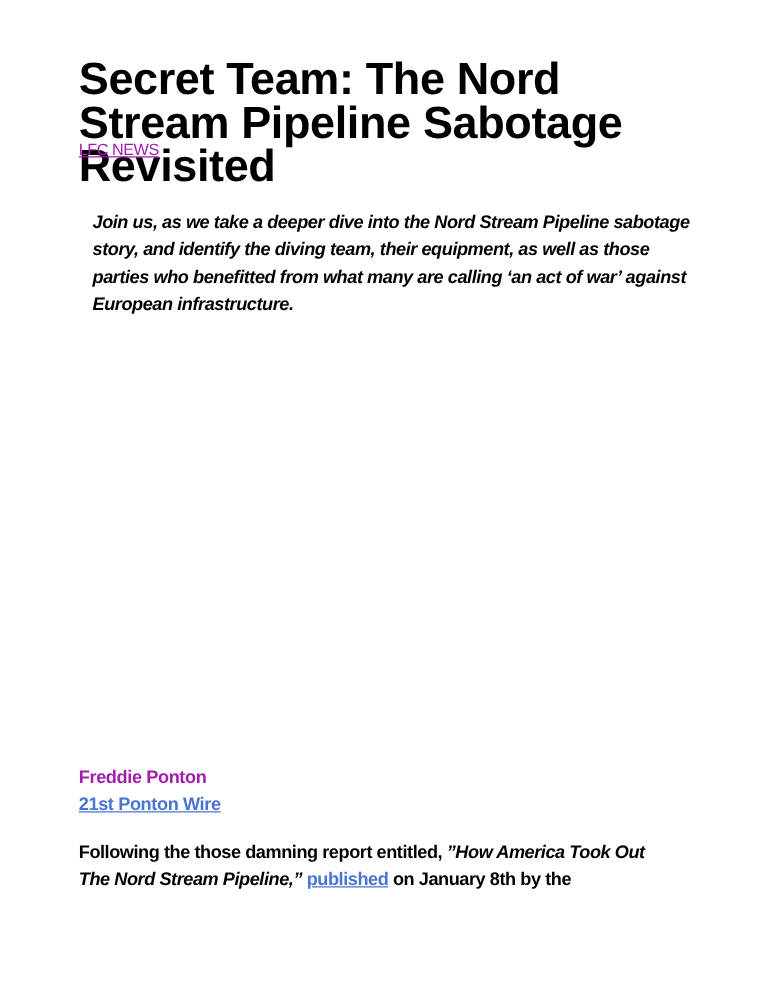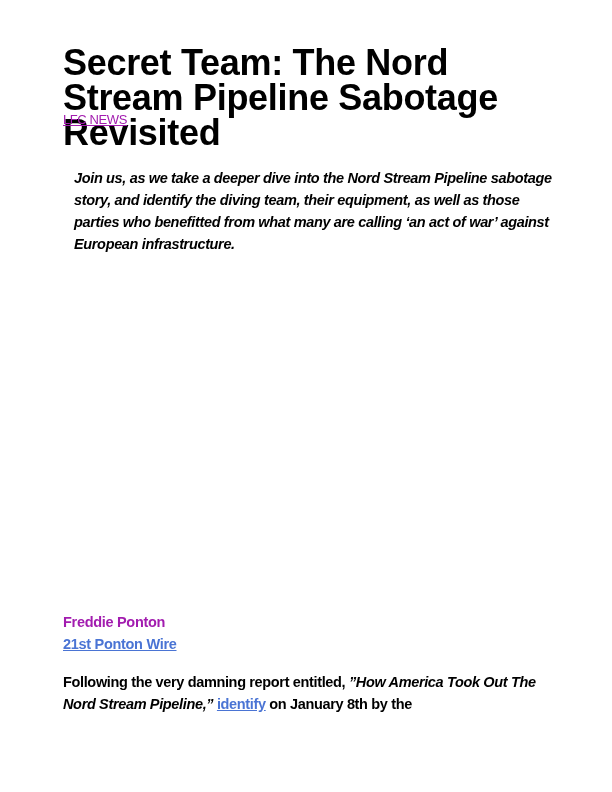--- a/index.html
+++ b/index.html
@@ -108,15 +108,15 @@
 
   <a class="source-link">LFC NEWS</a>
 
   <p class="intro">Join us, as we take a deeper dive into the Nord Stream Pipeline sabotage story, and identify the diving team, their equipment, as well as those parties who benefitted from what many are calling ‘an act of war’ against European infrastructure.</p>
 
   <div class="author-block">
     <span class="author-name">Freddie Ponton</span>
     <a class="author-outlet">21st Ponton Wire</a>
   </div>
 
-  <p class="body-para"><span>Following the very damning report entitled, </span><em>”How America Took Out The Nord Stream Pipeline,”</em><span> </span><a>identify</a><span> on January 8th by the</span></p>
+  <p class="body-para"><span>Following the those damning report entitled, </span><em>”How America Took Out The Nord Stream Pipeline,”</em><span> </span><a>published</a><span> on January 8th by the</span></p>
 
 </div>
 
 </body></html>

